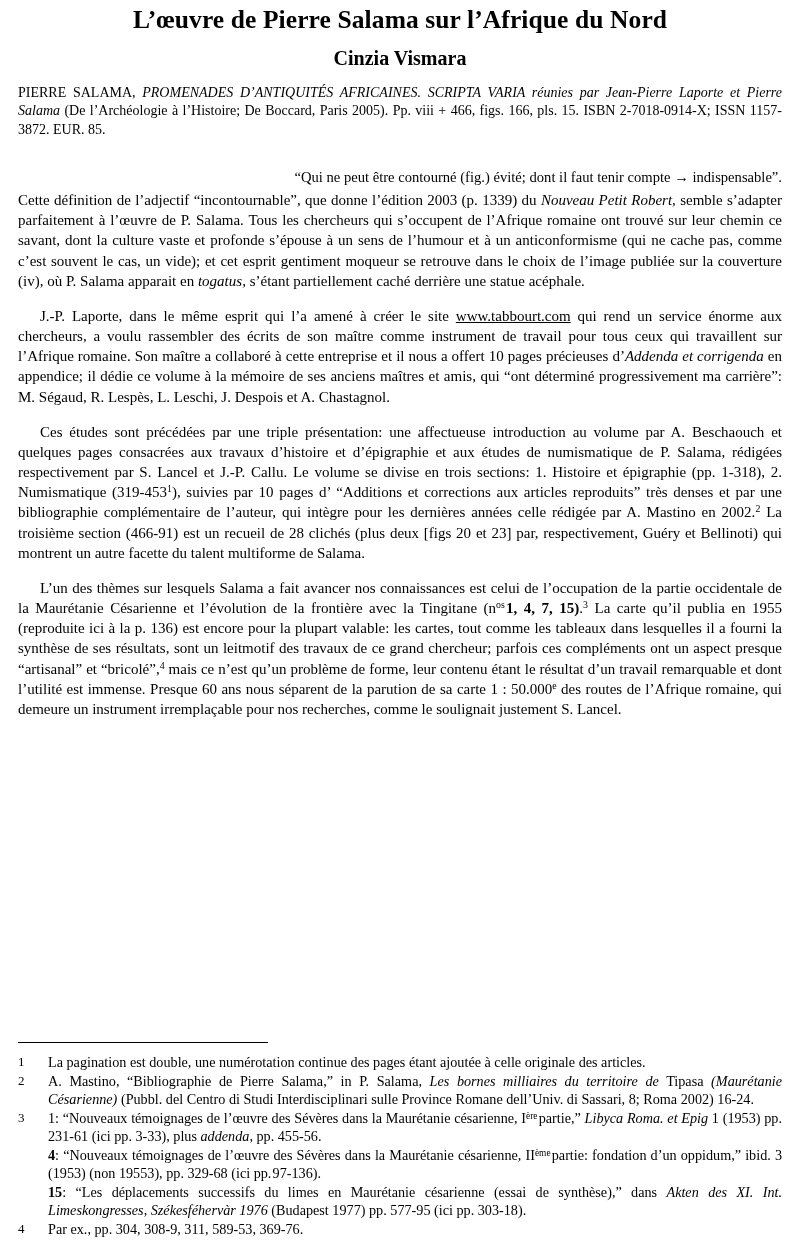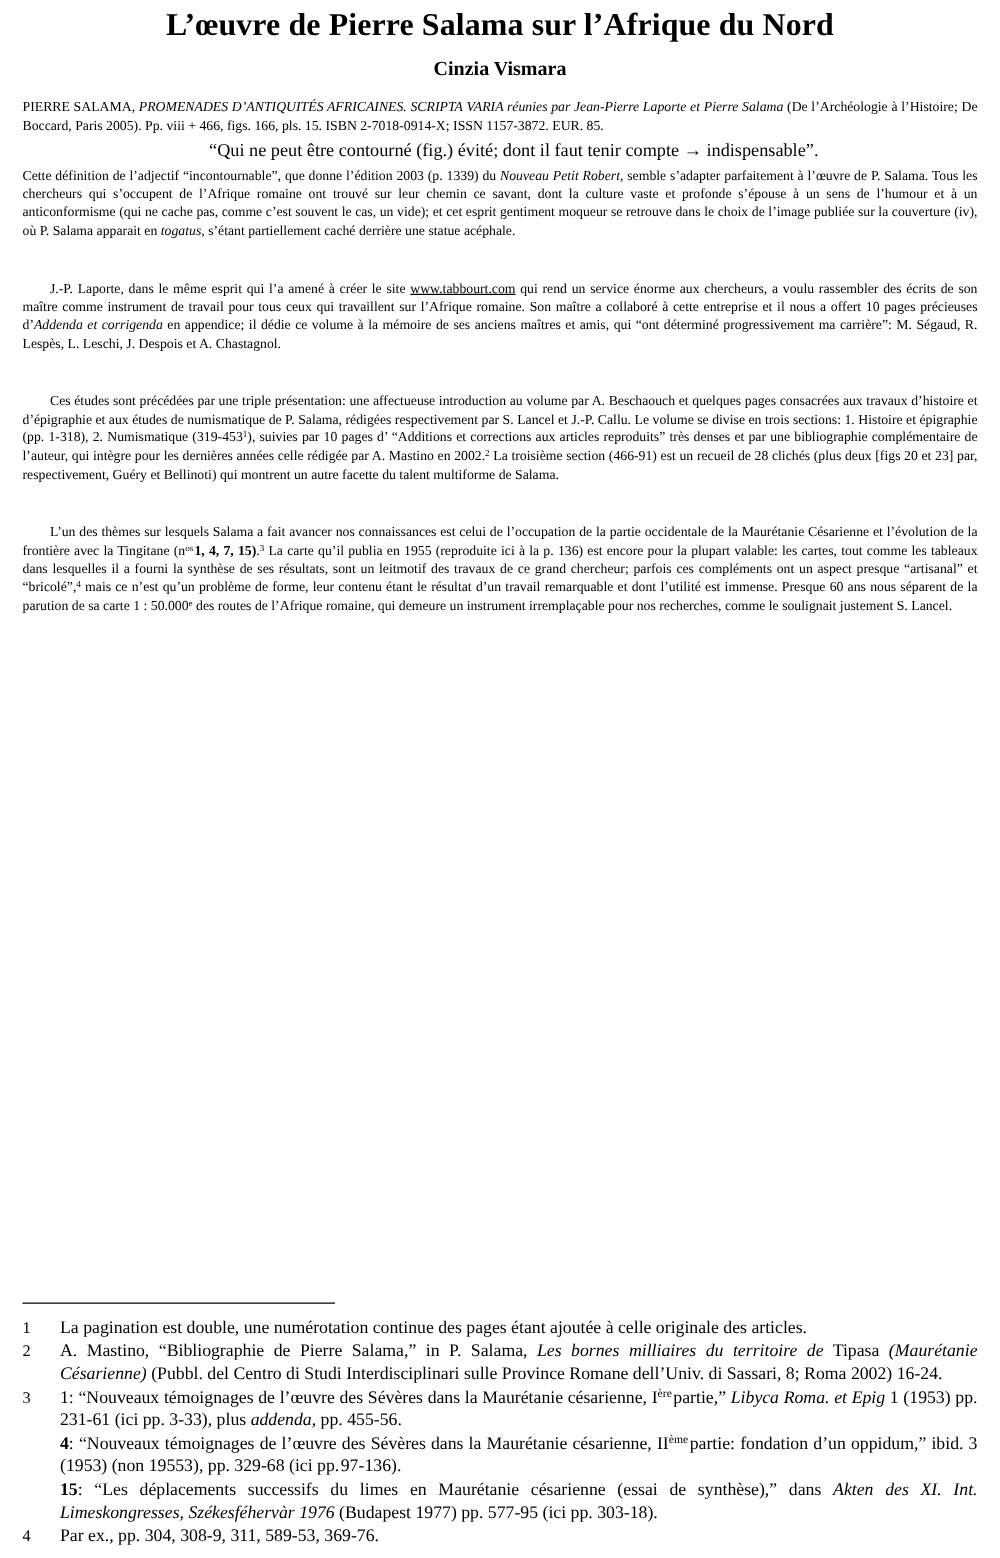--- a/index.html
+++ b/index.html
@@ -26,56 +26,56 @@
   
   .article-title {
     font-size: 25.5px;
     font-weight: bold;
     text-align: center;
     letter-spacing: 0.1px;
     margin: 6px 0 0 0;
     line-height: 1.12;
   }
   .author-name {
-    font-size: 16px;
+    font-size: 20px;
     font-weight: bold;
     text-align: center;
     margin: 12px 0 0 0;
     line-height: 1.1;
   }
 
   
   .biblio {
-    font-size: 11px;
+    font-size: 14px;
     line-height: 1.345;
     text-align: justify;
     text-justify: inter-word;
     margin: 15px 0 0 0;
   }
   .biblio i, .body-par i, .fn-text i, .blockquote i { font-style: italic; }
 
   
   .blockquote {
     font-size: 14.6px;
     line-height: 1.3;
-    margin: 3px 0 0 0;
+    margin: 28px 0 0 0;
     padding-left: 22px;
-    text-align: center;
+    text-align: right;
   }
 
   
   .body-par {
-    font-size: 11px;
+    font-size: 15px;
     line-height: 1.345;
     text-align: justify;
     text-justify: inter-word;
     margin: 0;
   }
   .body-par.first { margin-top: 3px; }
-  .body-par.indent { text-indent: 22px; margin-top: 31px; }
+  .body-par.indent { text-indent: 22px; margin-top: 15px; }
 
   .body-par sup, .fn-text sup, .biblio sup {
     font-size: 0.66em;
     line-height: 0;
     vertical-align: 0.46em;
   }
   .lnk {
     text-decoration: underline;
     color: #000;
   }

